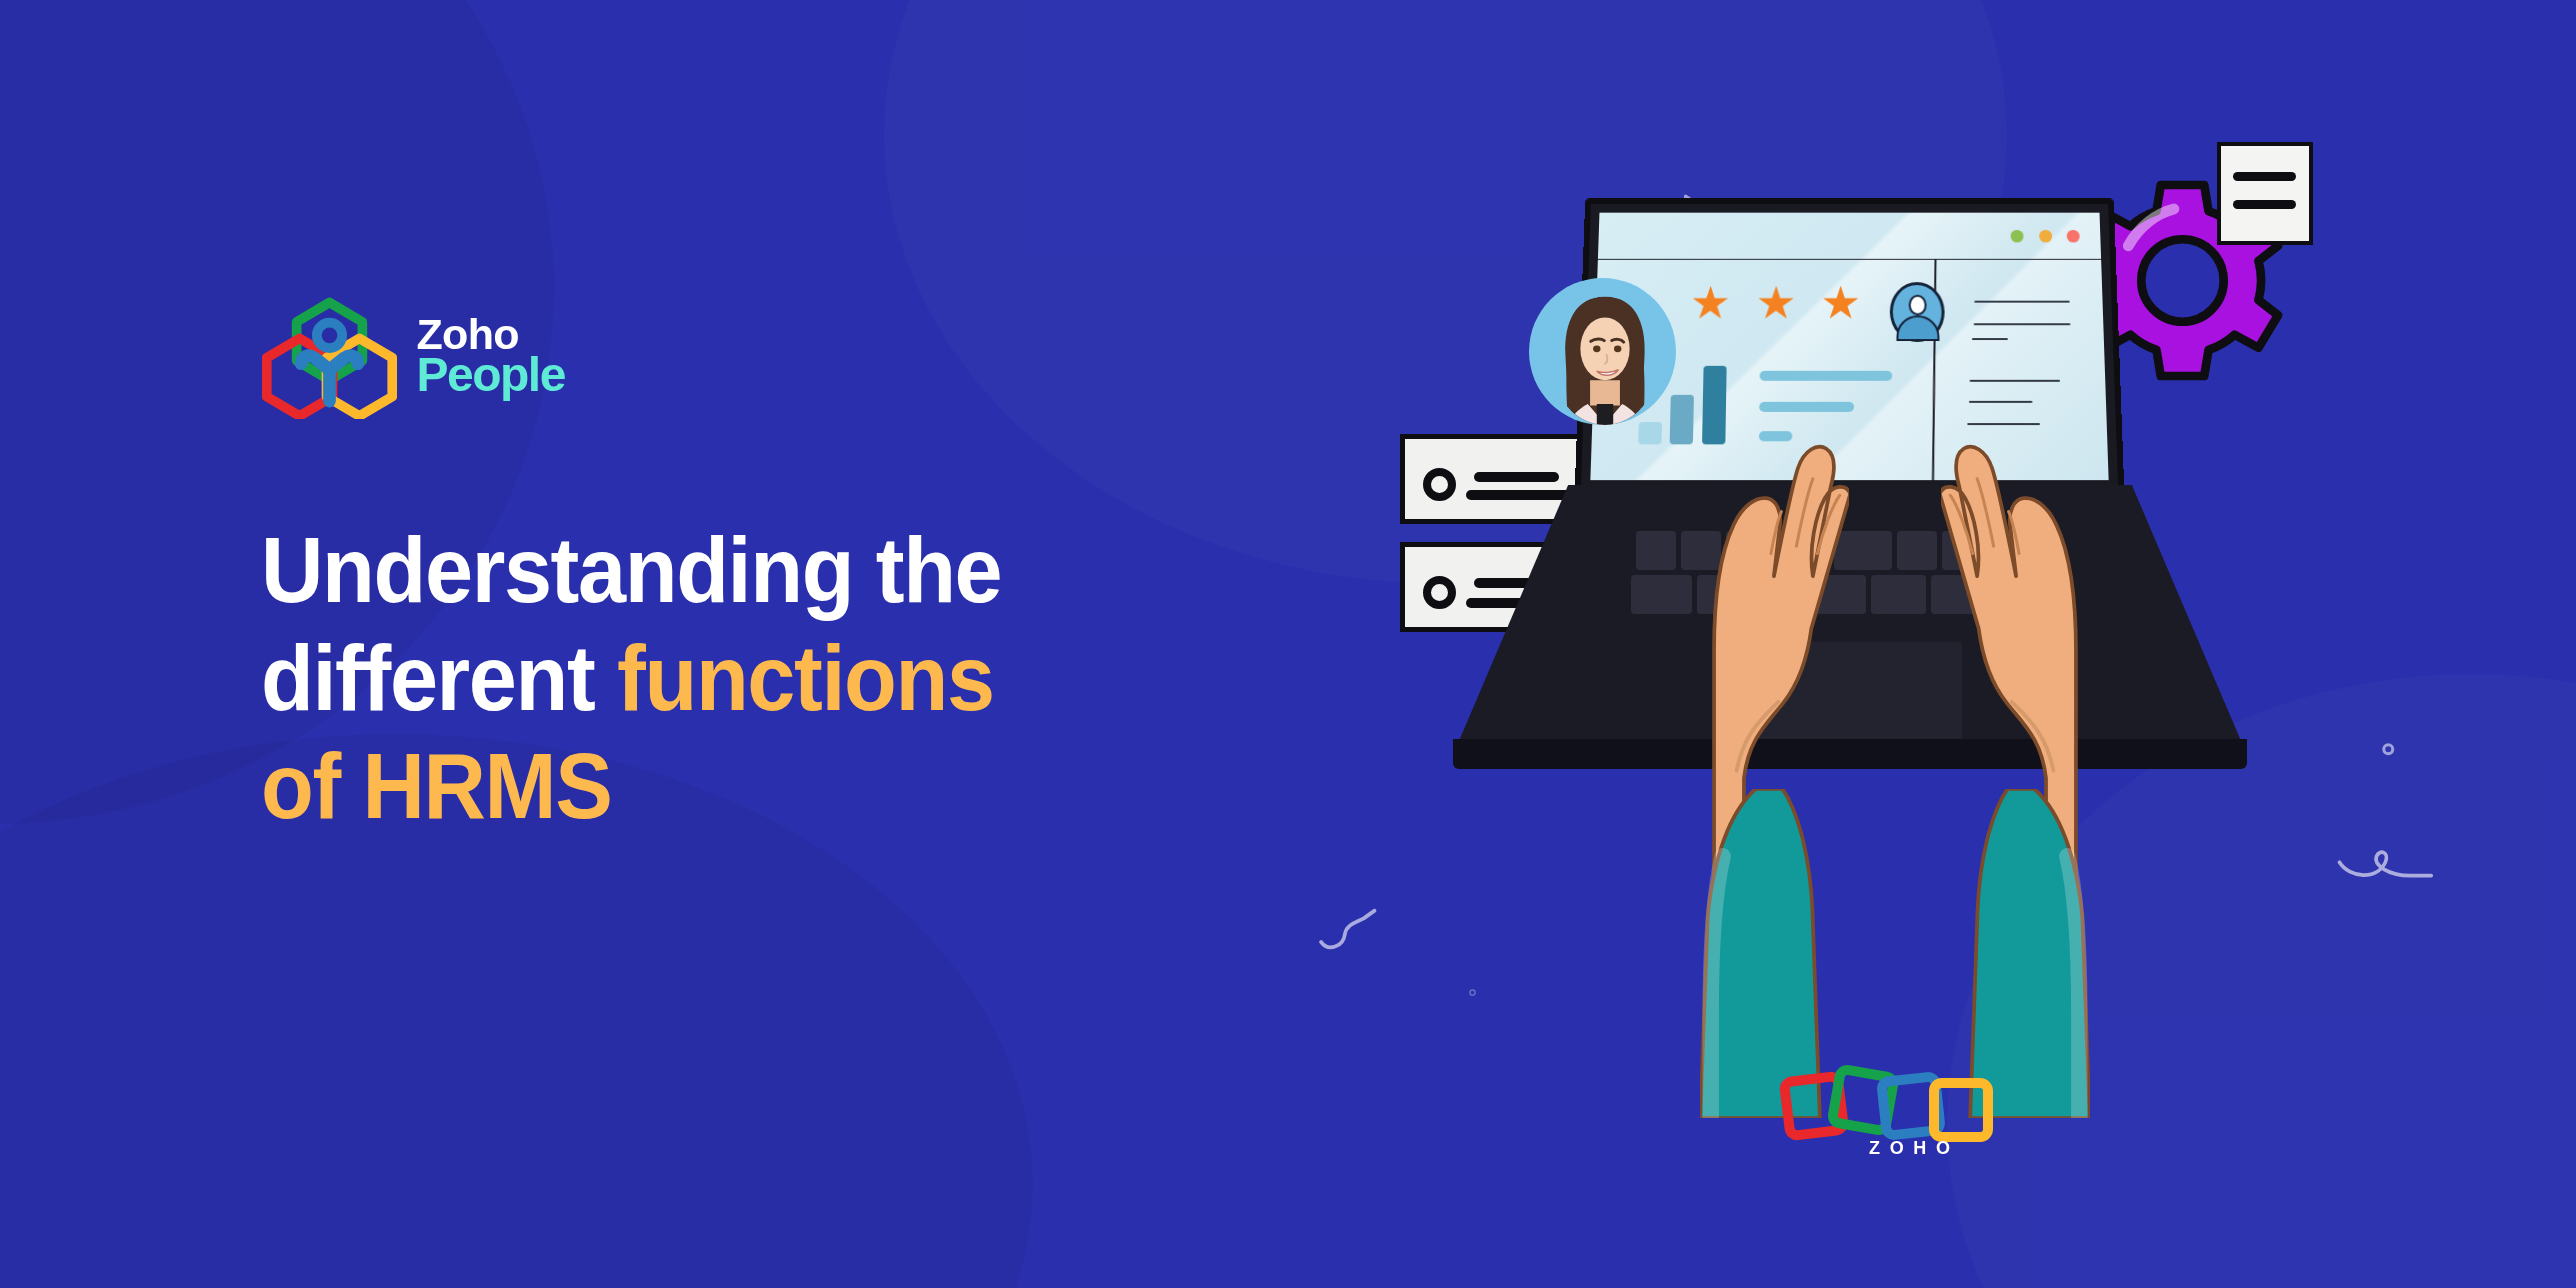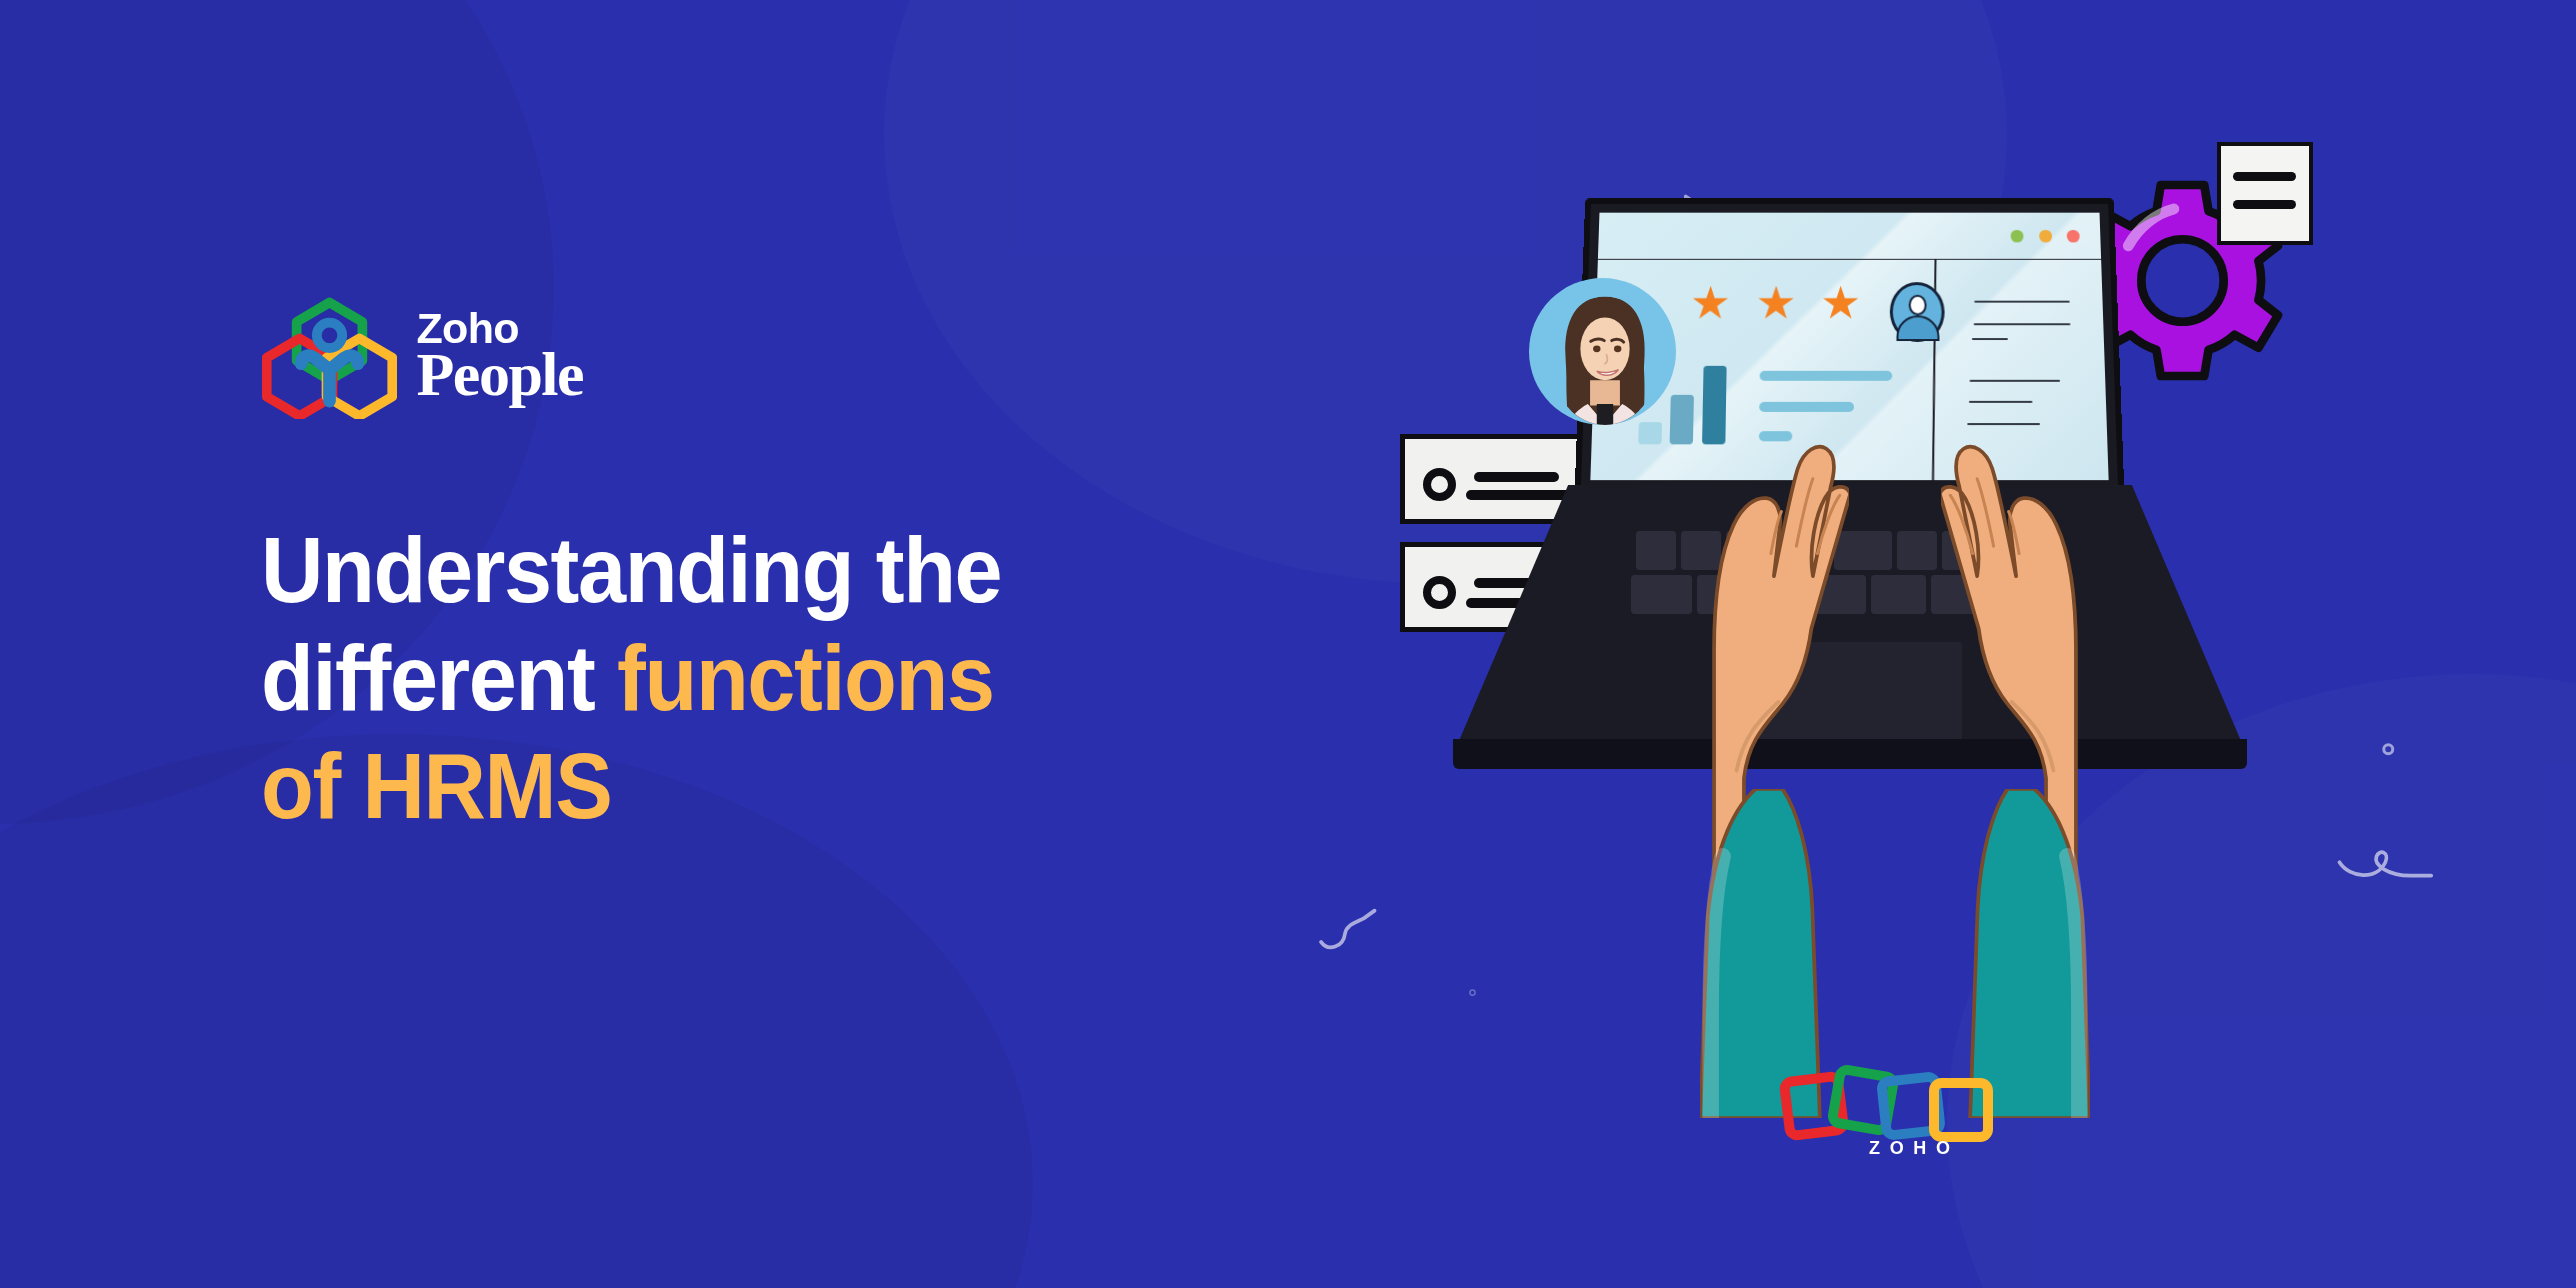--- a/index.html
+++ b/index.html
@@ -24,22 +24,22 @@
 
   
   #logo-block { position:absolute; left:262px; top:292px; display:flex; align-items:center; gap:19.5px; }
   #logo-mark { width:135px; height:127px; position:relative; }
   #logo-words { display:flex; flex-direction:column; line-height:0.94; }
   #logo-zoho {
     color:#ffffff; font-size:43px; font-weight:bold; letter-spacing:-0.7px;
     font-family:"Liberation Sans", sans-serif;
   }
   #logo-people {
-    color:#ffffff; font-size:62px; font-weight:bold; letter-spacing:-1.5px;
-    margin-top:-3px; font-family:Liberation Serif, serif;
+    color:#5eead4; font-size:48px; font-weight:bold; letter-spacing:-1.5px;
+    margin-top:-3px; font-family:Liberation Sans, sans-serif;
   }
 
   
   #headline {
     position:absolute; left:261px; top:517px; width:1123px;
     font-family:"Liberation Sans", sans-serif;
     font-weight:bold;
     font-size:93px;
     line-height:1.16;
     letter-spacing:-1.5px;

